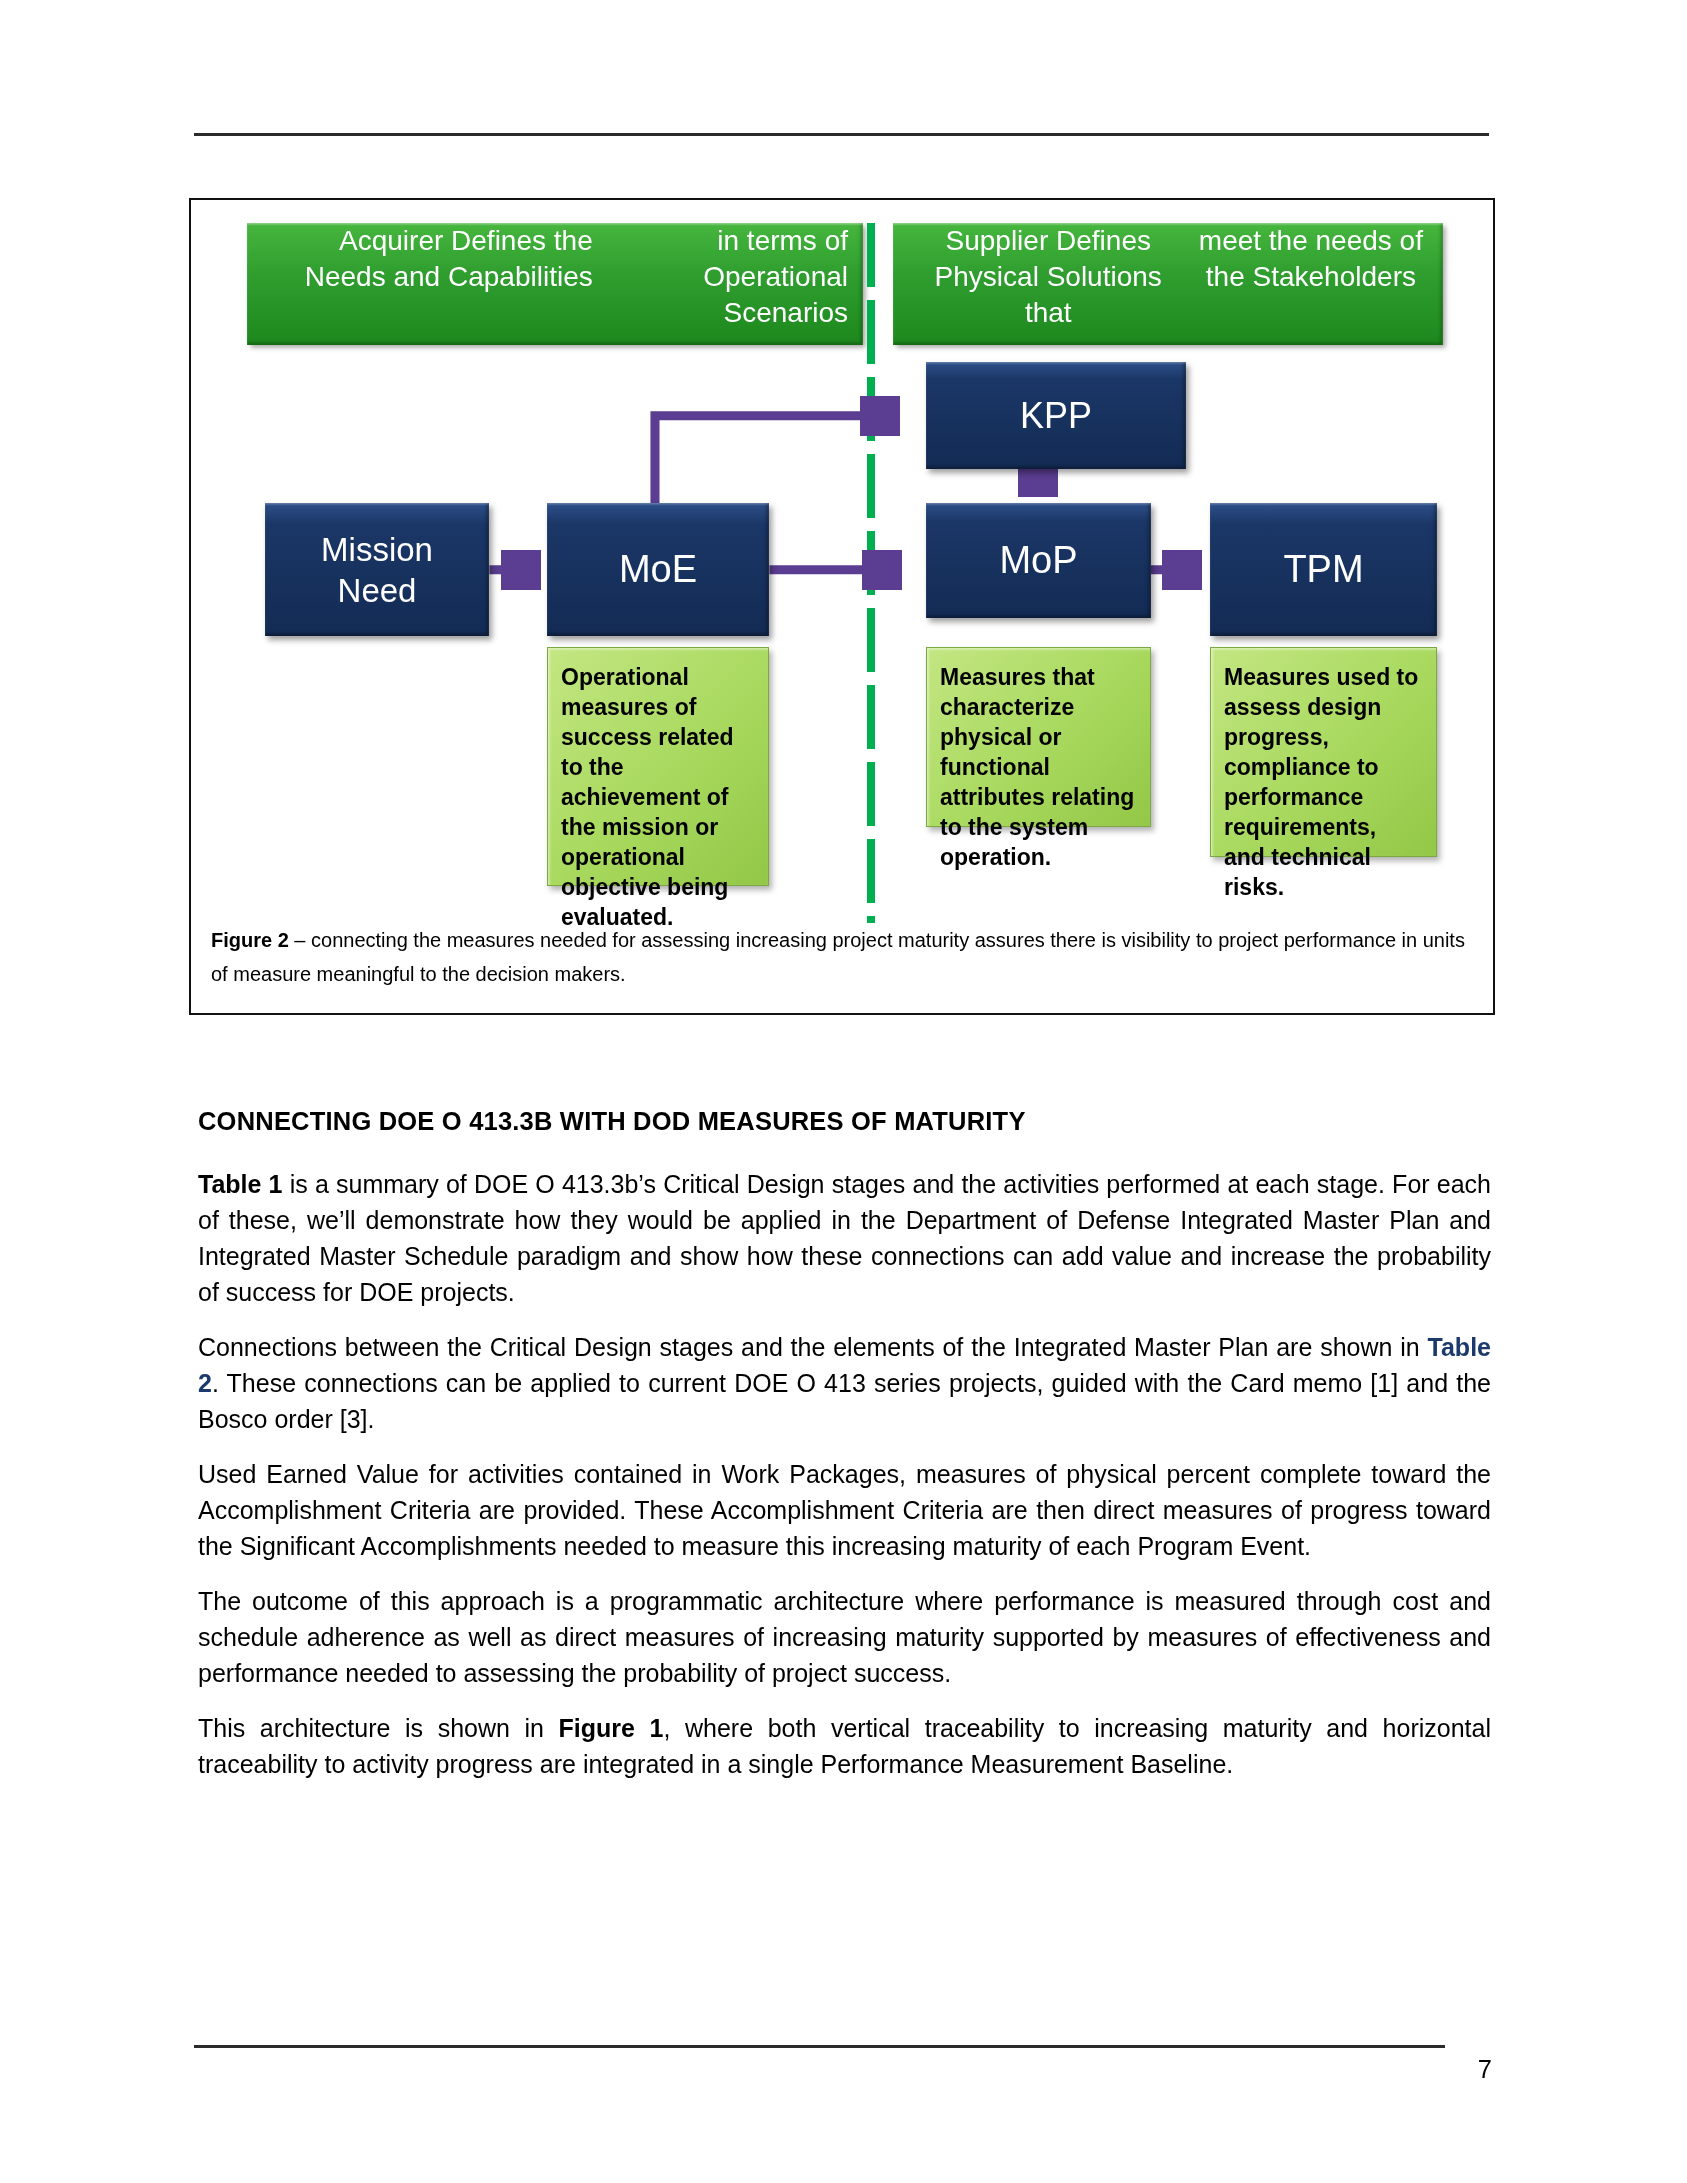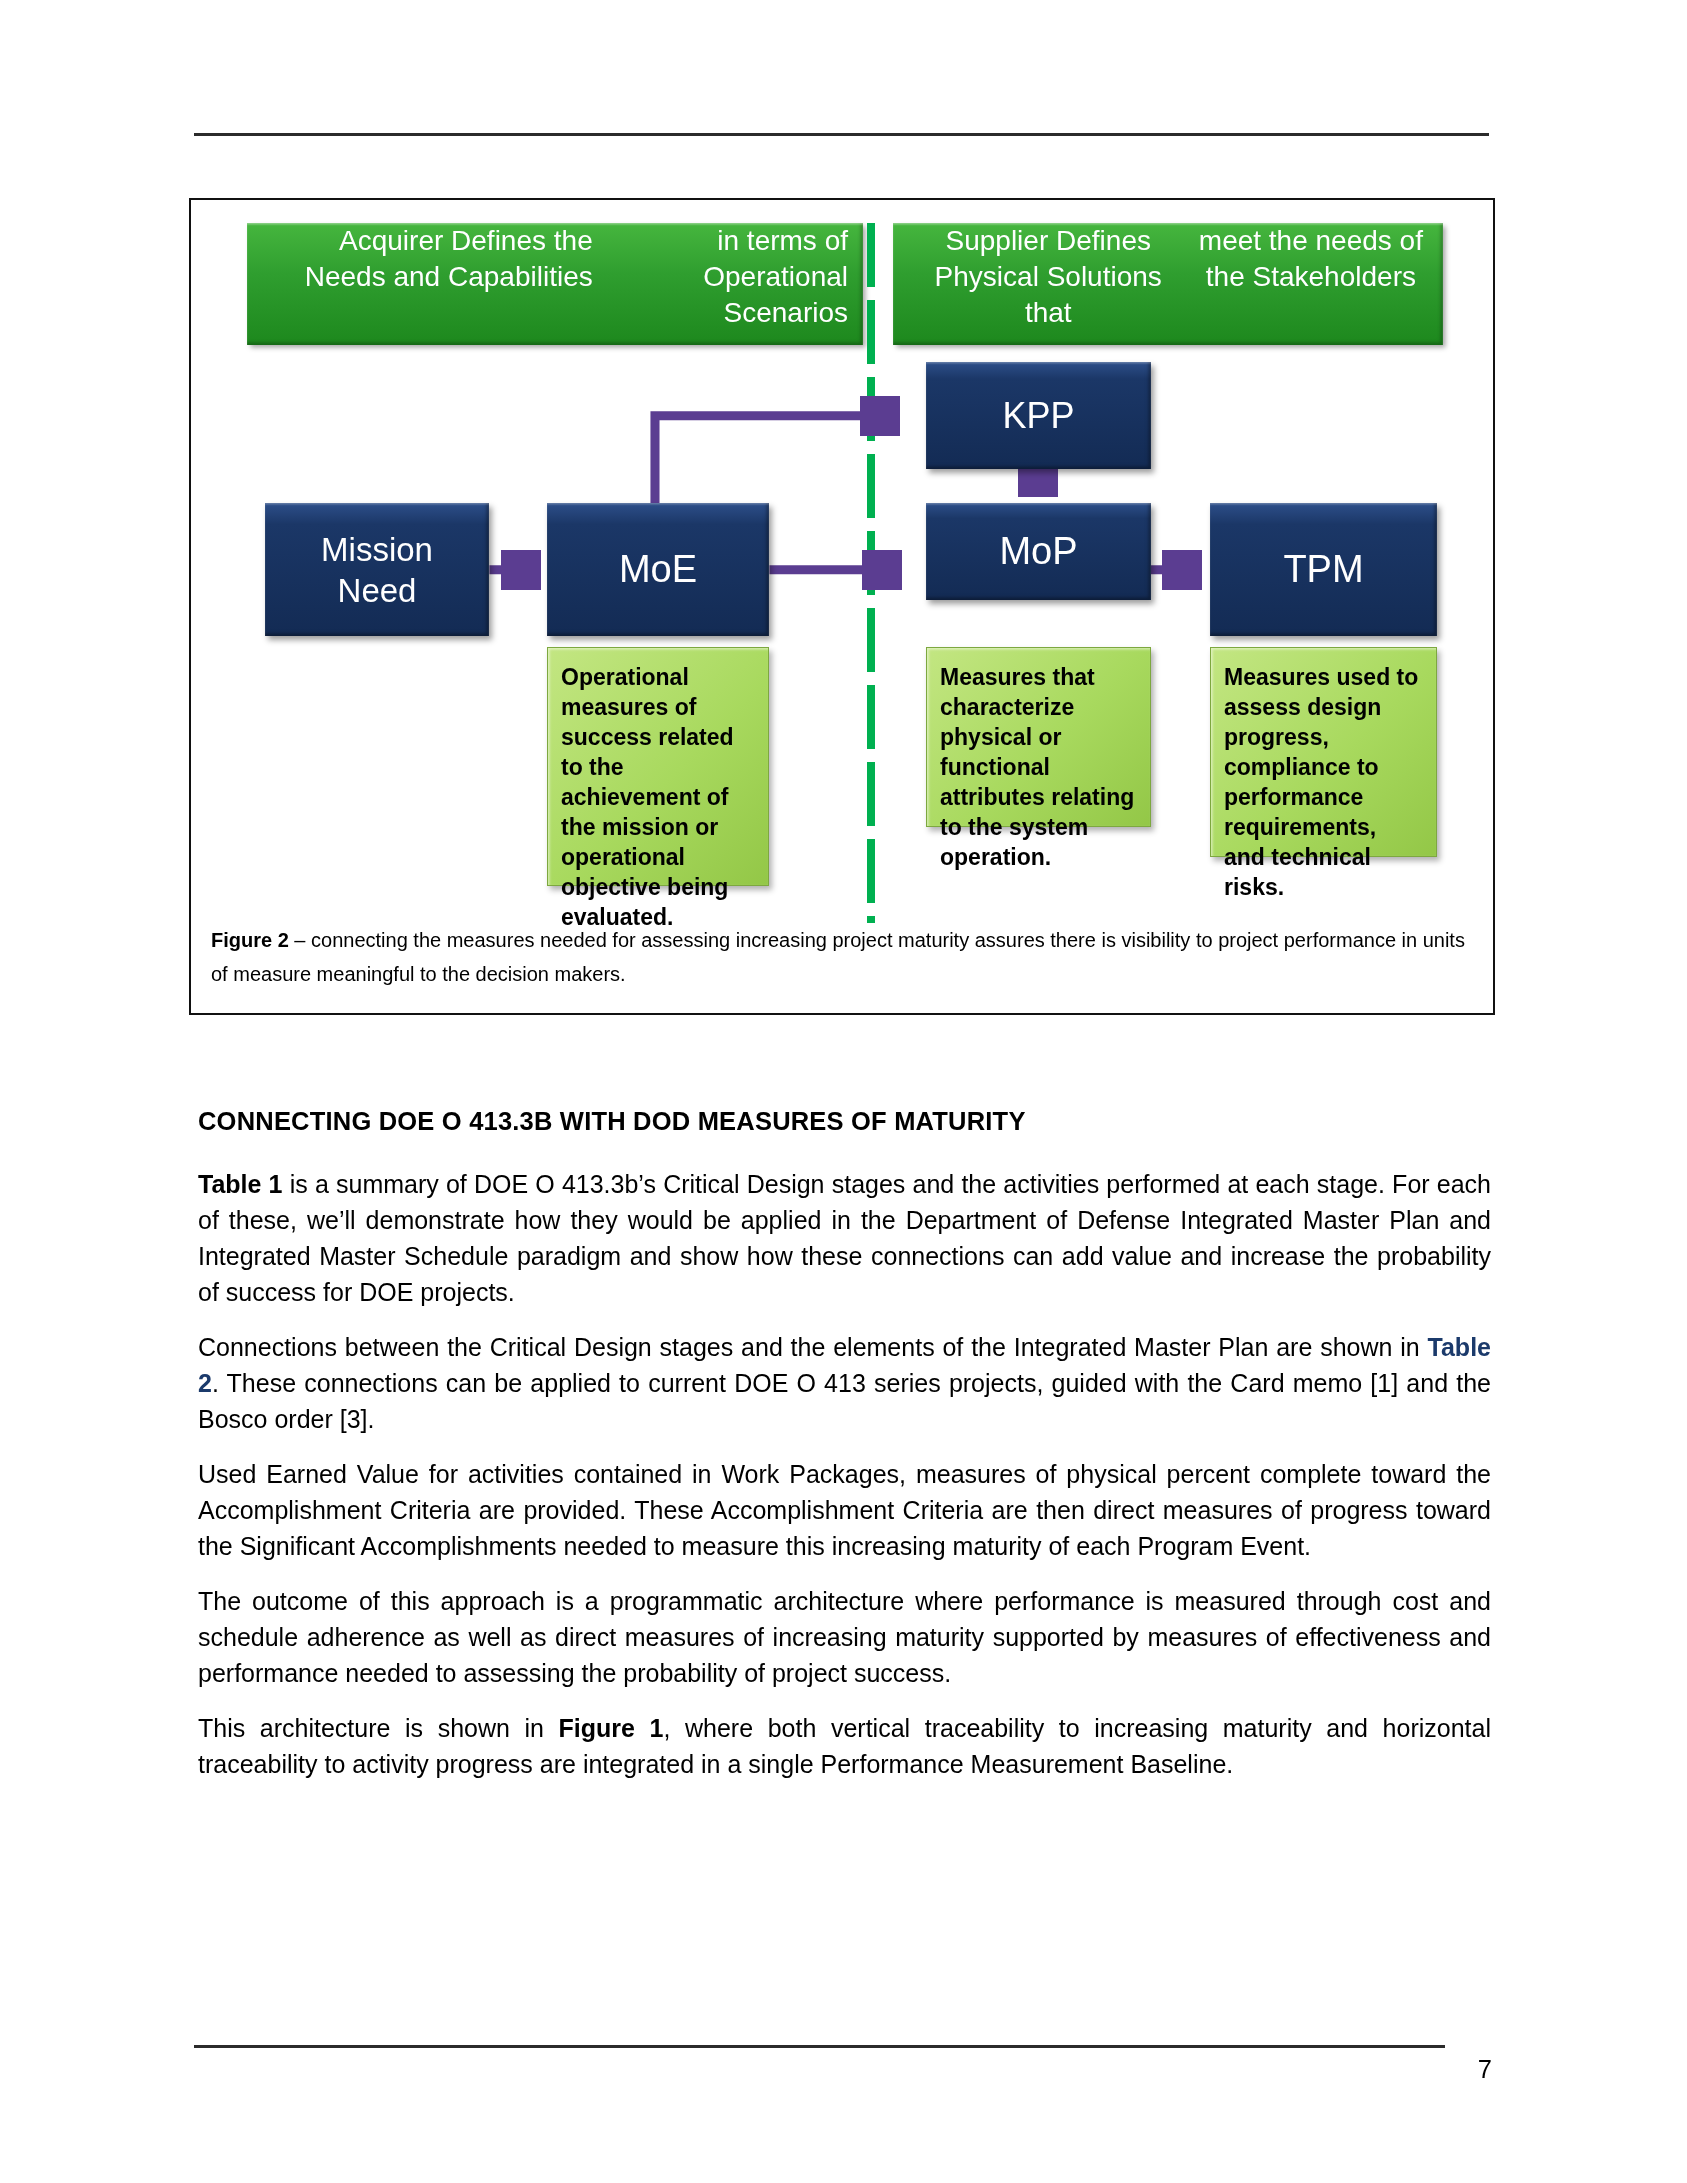--- a/index.html
+++ b/index.html
@@ -39,24 +39,24 @@
       var(--divider-green) 0px, var(--divider-green) 64px,
       transparent 64px, transparent 77px);
   }
 
   .node{
     position:absolute;color:#fff;display:flex;align-items:center;justify-content:center;
     text-align:center;
     background:linear-gradient(180deg,var(--navy-light) 0%,var(--navy) 16%,var(--navy-dark) 100%);
     box-shadow:3.3px 4.1px 5.8px rgba(0,0,0,.38), inset 0 1.6px 1.6px rgba(255,255,255,.28), inset -2.5px -2.5px 3.3px rgba(0,0,0,.35);
   }
-  #node-kpp{left:735px;top:162px;width:225px;height:107px;font-size:36px;}
+  #node-kpp{left:735px;top:162px;width:260px;height:107px;font-size:36px;}
   #node-mission{left:74px;top:303px;width:224px;height:133px;font-size:33px;line-height:41px;padding:0 28px;}
   #node-moe{left:356px;top:303px;width:222px;height:133px;font-size:38px;}
-  #node-mop{left:735px;top:303px;width:225px;height:97px;font-size:38px;}
+  #node-mop{left:735px;top:303px;width:225px;height:115px;font-size:38px;}
   #node-tpm{left:1019px;top:303px;width:227px;height:133px;font-size:38px;}
 
   .desc{
     position:absolute;background:linear-gradient(135deg,var(--light-green-hi) 0%,var(--light-green) 55%,#93c747 100%);
     border:1.6px solid var(--light-green-border);
     box-shadow:3.3px 4.1px 5.8px rgba(0,0,0,.3), inset 1.6px 1.6px 2.5px rgba(255,255,255,.5);
     font-weight:bold;font-size:23px;line-height:30px;color:#000;padding:14px 13px;
   }
   #desc-moe{left:356px;top:447px;width:222px;height:239px;}
   #desc-mop{left:735px;top:447px;width:225px;height:180px;}

